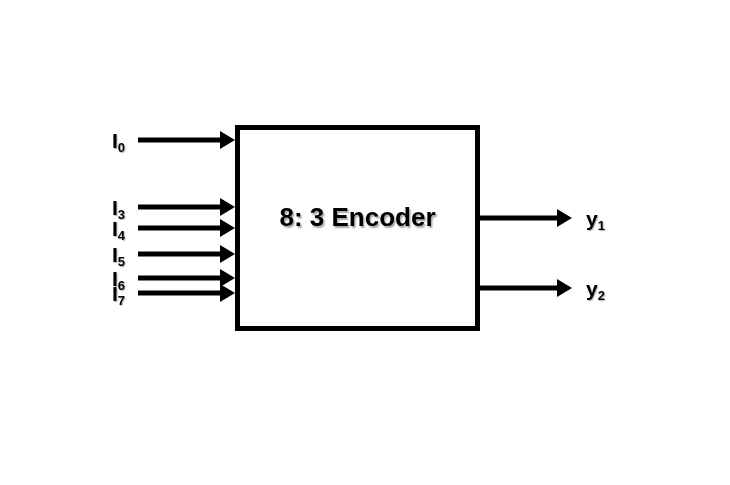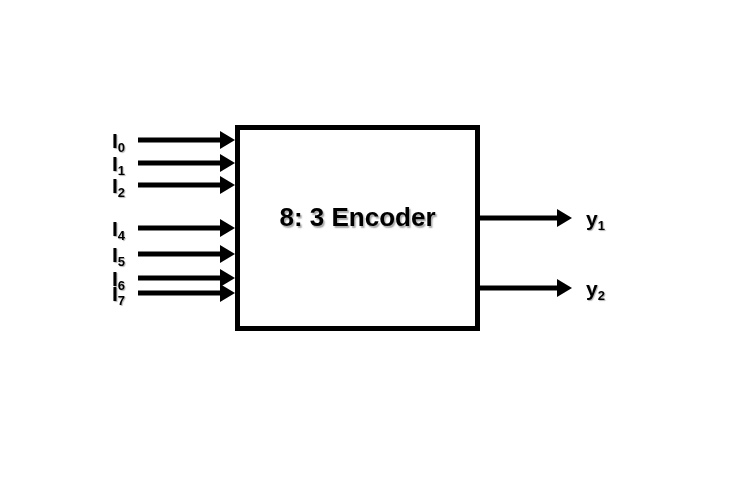--- a/index.html
+++ b/index.html
@@ -109,26 +109,22 @@
 </style>
 </head>
 <body>
 
 <div class="canvas">
 
   <div class="row in-row" style="top:140px">
     <span class="sig-label in-label"><span>I</span><sub>0</sub></span>
     <span class="arrow in-arrow"></span>
   </div>
-  <div class="row in-row" style="top:163px">
-    <span class="sig-label in-label"><span>I</span><sub>1</sub></span>
-    <span class="arrow in-arrow"></span>
-  </div>
-  <div class="row in-row" style="top:185px">
-    <span class="sig-label in-label"><span>I</span><sub>2</sub></span>
+  <div class="row in-row" style="top:207px">
+    <span class="sig-label in-label"><span>I</span><sub>3</sub></span>
     <span class="arrow in-arrow"></span>
   </div>
   <div class="row in-row" style="top:228px">
     <span class="sig-label in-label"><span>I</span><sub>4</sub></span>
     <span class="arrow in-arrow"></span>
   </div>
   <div class="row in-row" style="top:254px">
     <span class="sig-label in-label"><span>I</span><sub>5</sub></span>
     <span class="arrow in-arrow"></span>
   </div>

